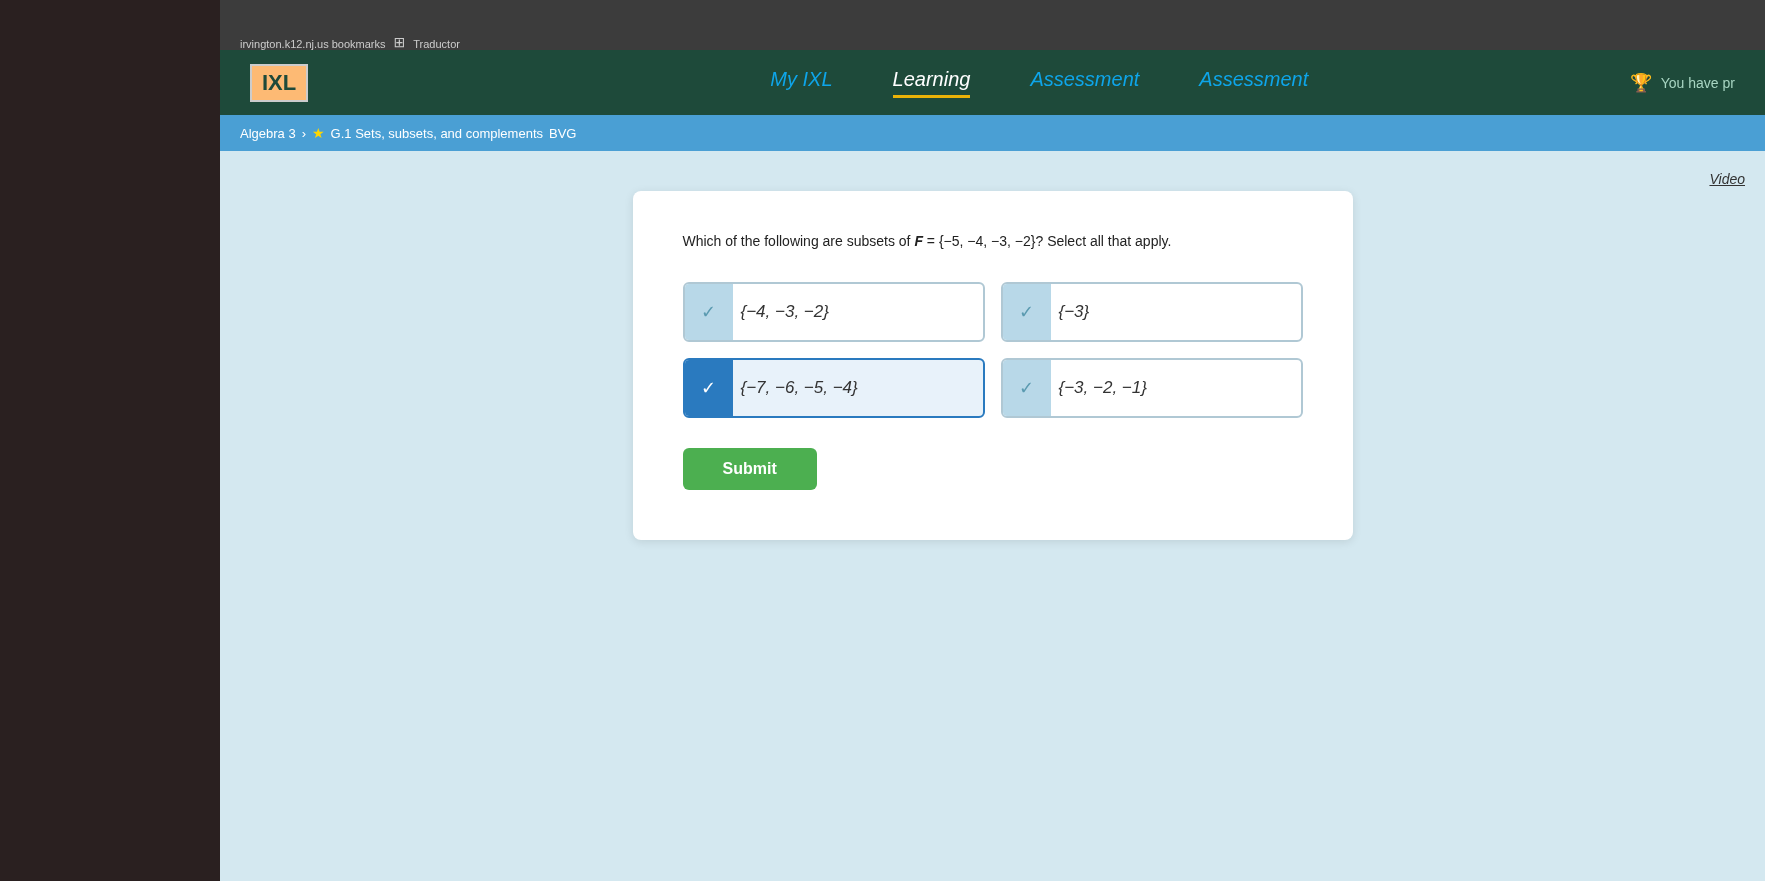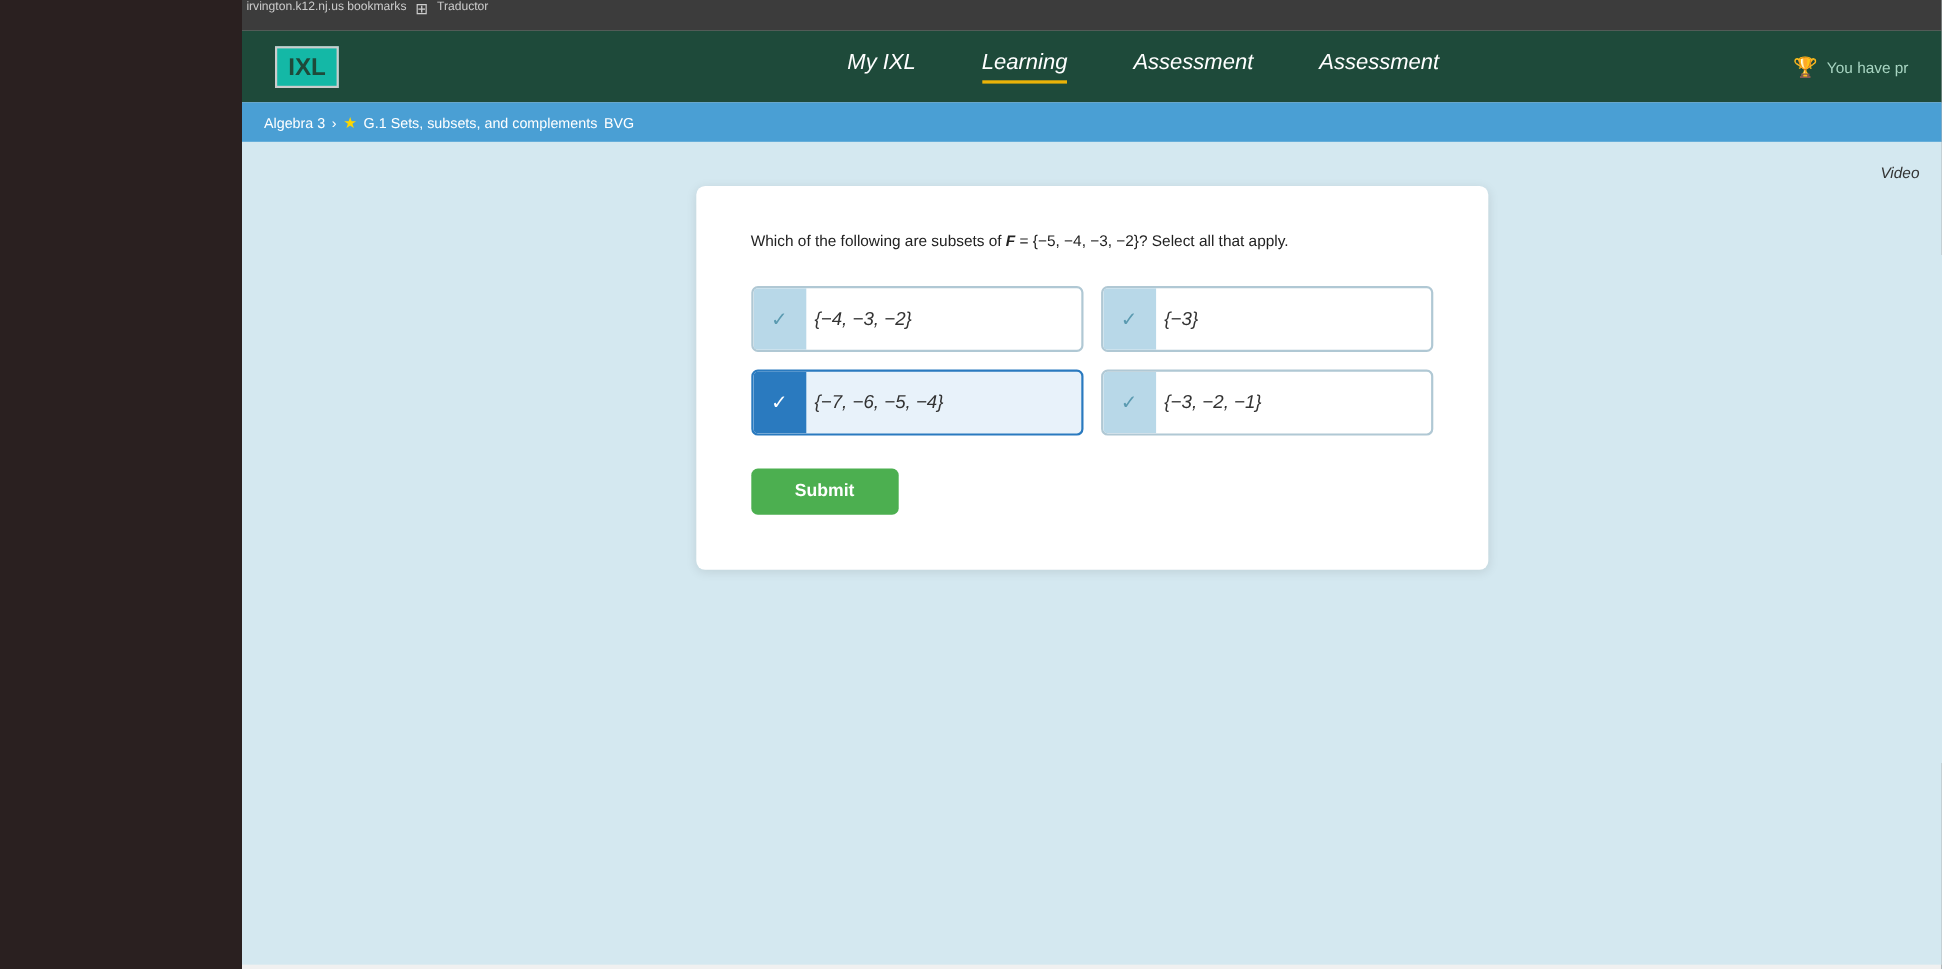--- a/index.html
+++ b/index.html
@@ -26,25 +26,25 @@
       position: absolute;
       left: 220px;
       top: 0;
       width: 1545px;
       height: 881px;
       background: #f0f0f0;
     }
 
     
     .browser-toolbar {
-      height: 28px;
+      height: 50px;
       background: #3c3c3c;
       display: flex;
-      align-items: flex-start;
-      padding: 0 4px;
+      align-items: flex-end;
+      padding: 0 20px;
       gap: 8px;
     }
 
     .bookmarks-text {
       color: #ccc;
       font-size: 11px;
     }
 
     .toolbar-icon {
       color: #ccc;
@@ -55,41 +55,41 @@
     .nav-bar {
       height: 65px;
       background: #1e4a3a;
       display: flex;
       align-items: center;
       padding: 0 30px;
       gap: 0;
     }
 
     .ixl-logo {
-      background: #14b8a6;
+      background: #fdba74;
       padding: 4px 10px;
       font-size: 22px;
       font-weight: bold;
       color: #1e4a3a;
       border: 2px solid #ccc;
       margin-right: 40px;
       display: flex;
       align-items: flex-end;
     }
 
     .nav-links {
       display: flex;
       gap: 60px;
       flex: 1;
       justify-content: center;
       margin-left: 100px;
     }
 
     .nav-link {
-      color: #ffffff;
+      color: #0ea5e9;
       font-size: 20px;
       text-decoration: none;
       font-style: italic;
       cursor: pointer;
     }
 
     .nav-link.active {
       color: white;
       border-bottom: 3px solid #eab308;
       padding-bottom: 4px;
@@ -145,20 +145,21 @@
       position: relative;
     }
 
     .video-link {
       position: absolute;
       top: 20px;
       right: 20px;
       color: #333;
       font-size: 14px;
       font-style: italic;
+      text-decoration: underline;
     }
 
     
     .question-card {
       background: white;
       border-radius: 8px;
       padding: 40px 50px 50px 50px;
       width: 720px;
       margin-top: 20px;
       box-shadow: 0 2px 10px rgba(0,0,0,0.1);

